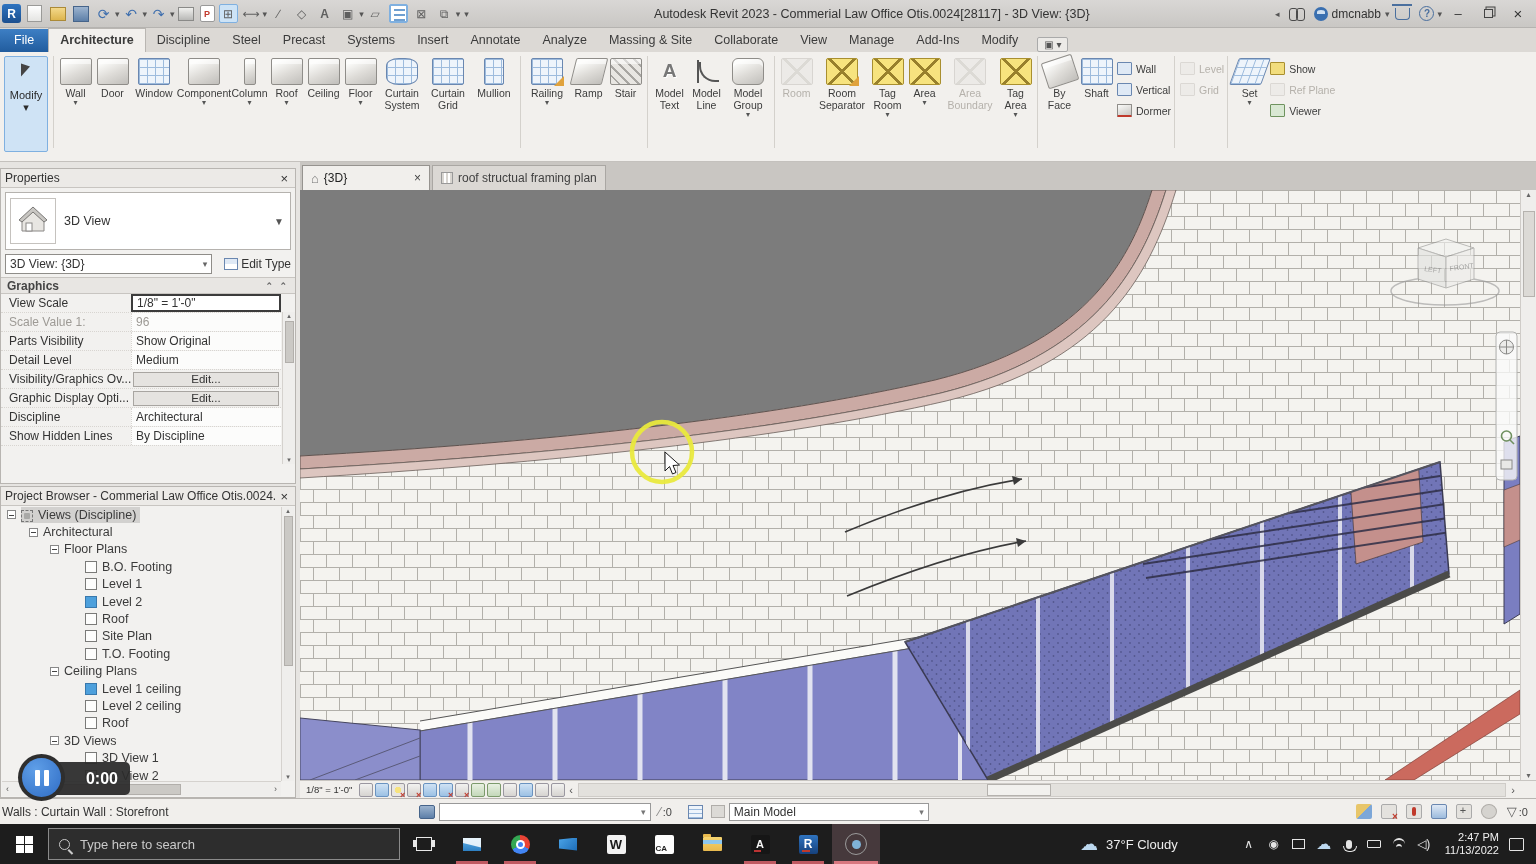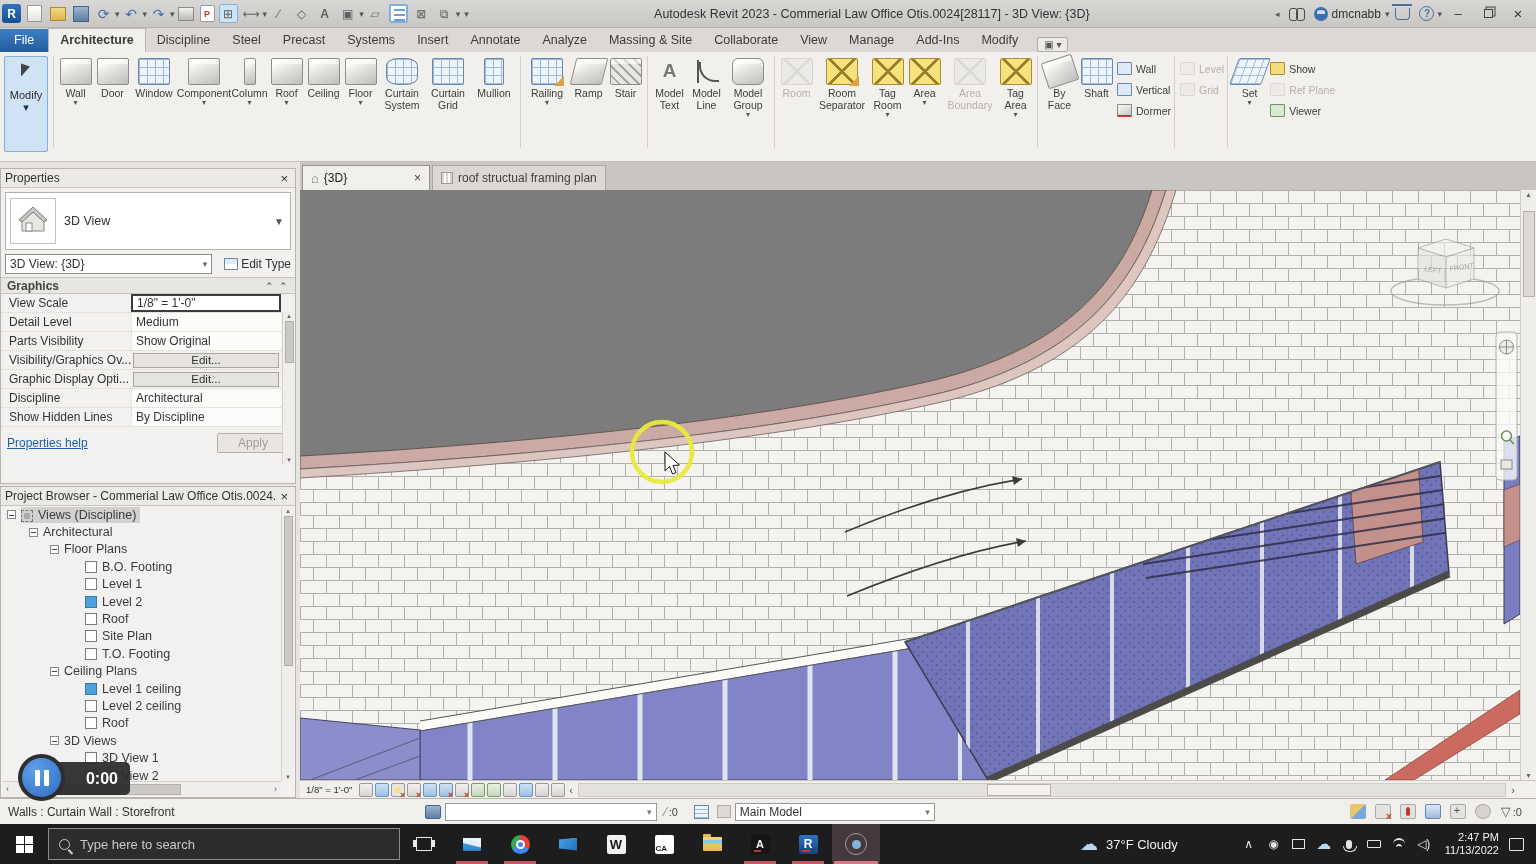--- a/index.html
+++ b/index.html
@@ -137,21 +137,21 @@
   .vb.sun{background:radial-gradient(circle,#f7e37e 40%,#e8e6e2 41%)}
   .vb.rx{position:relative}
   .vb.rx::after{content:"×";position:absolute;right:-1px;bottom:-4px;color:#c0392b;font-size:9px;font-weight:bold}
   .vb.gl{background:linear-gradient(#e8f0e2,#c4d8ba);border-color:#7c9a6c}
   #cbot .ar{padding:0 3px;color:#555;font-size:11px}
   #cbot .track{flex:1;height:14px;background:#e3e1dd;border:1px solid #cfccc8;position:relative;margin:0 2px}
   #cbot .thumb{position:absolute;left:44%;top:0;width:64px;height:12px;background:#f2f1ee;border:1px solid #b5b2ae}
   #cbot .corner{width:14px;height:14px}
   .scale-lbl{margin:0 6px 0 2px;white-space:nowrap}
   
-  #statusbar{left:0;top:798px;width:1536px;height:26px;background:#f1efec;border-top:1px solid #b8b5b1;display:flex;align-items:center;padding:0 8px;font-size:12px;color:#333;z-index:25}
+  #statusbar{left:0;top:798px;width:1536px;height:26px;background:#f1efec;border-top:1px solid #b8b5b1;display:flex;align-items:center;padding:0 2px;font-size:12px;color:#333;z-index:25}
   .sb-sel{white-space:nowrap}
   .ws-ic{width:16px;height:14px;margin-left:250px;background:linear-gradient(#9db4cf,#5d7fa8);border:1px solid #46648a;border-radius:2px;flex:none}
   .sb-combo{width:212px;height:18px;background:#fff;border:1px solid #999;margin:0 8px 0 4px;display:flex;align-items:center;padding:0 4px;color:#333}
   .sb-combo .car{margin-left:auto;color:#777;font-size:9px}
   .sb-combo.w2{width:200px}
   .pen{color:#8a8a88;font-size:13px;transform:rotate(0deg)}
   .cnt{font-size:11px;color:#444;margin:0 6px 0 2px}
   .do-ic{width:15px;height:14px;border:1px solid #6a87b0;background:repeating-linear-gradient(#eef4fb 0 3px,#9dbbdd 3px 4px);margin:0 4px 0 10px;flex:none}
   .gray-ic{width:14px;height:13px;border:1px solid #b0ada9;background:#dcdad6;margin-left:4px;flex:none}
   .sb-right{margin-left:auto;display:flex;align-items:center}
@@ -509,27 +509,31 @@
     </div>
     <div class="sechead">
       <span>Graphics</span>
       <span class="gl">⌃ ⌃</span>
     </div>
     <div class="pgrid">
       <div class="prow">
           <span class="pname">View Scale</span>
           <span class="pval focus">1/8" = 1'-0"</span>
         </div>
+      <div class="prow disab">
+          <span class="pname">Scale Value    1:</span>
+          <span class="pval">96</span>
+        </div>
+      <div class="prow">
+          <span class="pname">Parts Visibility</span>
+          <span class="pval">Show Original</span>
+        </div>
       <div class="prow">
           <span class="pname">Detail Level</span>
           <span class="pval">Medium</span>
-        </div>
-      <div class="prow">
-          <span class="pname">Parts Visibility</span>
-          <span class="pval">Show Original</span>
         </div>
       <div class="prow">
           <span class="pname">Visibility/Graphics Ov...</span>
           <span class="pbtn">Edit...</span>
         </div>
       <div class="prow">
           <span class="pname">Graphic Display Opti...</span>
           <span class="pbtn">Edit...</span>
         </div>
       <div class="prow">
@@ -538,24 +542,20 @@
         </div>
       <div class="prow">
           <span class="pname">Show Hidden Lines</span>
           <span class="pval">By Discipline</span>
         </div>
     </div>
     <div class="pscroll">
       <span>▴</span>
         <span class="th"></span>
       <span style="margin-top:auto">▾</span>
-    </div>
-    <div class="pfoot">
-      <span class="plink">Properties help</span>
-      <span class="applybtn">Apply</span>
     </div>
   </div>
 
   <div class="palette" id="pbrowser">
     <div class="phead">
       <span style="white-space:nowrap;overflow:hidden">Project Browser - Commerial Law Office Otis.0024...</span>
       <span class="x">×</span>
     </div>
     <div class="tree">
       <div class="trow lvl0">

